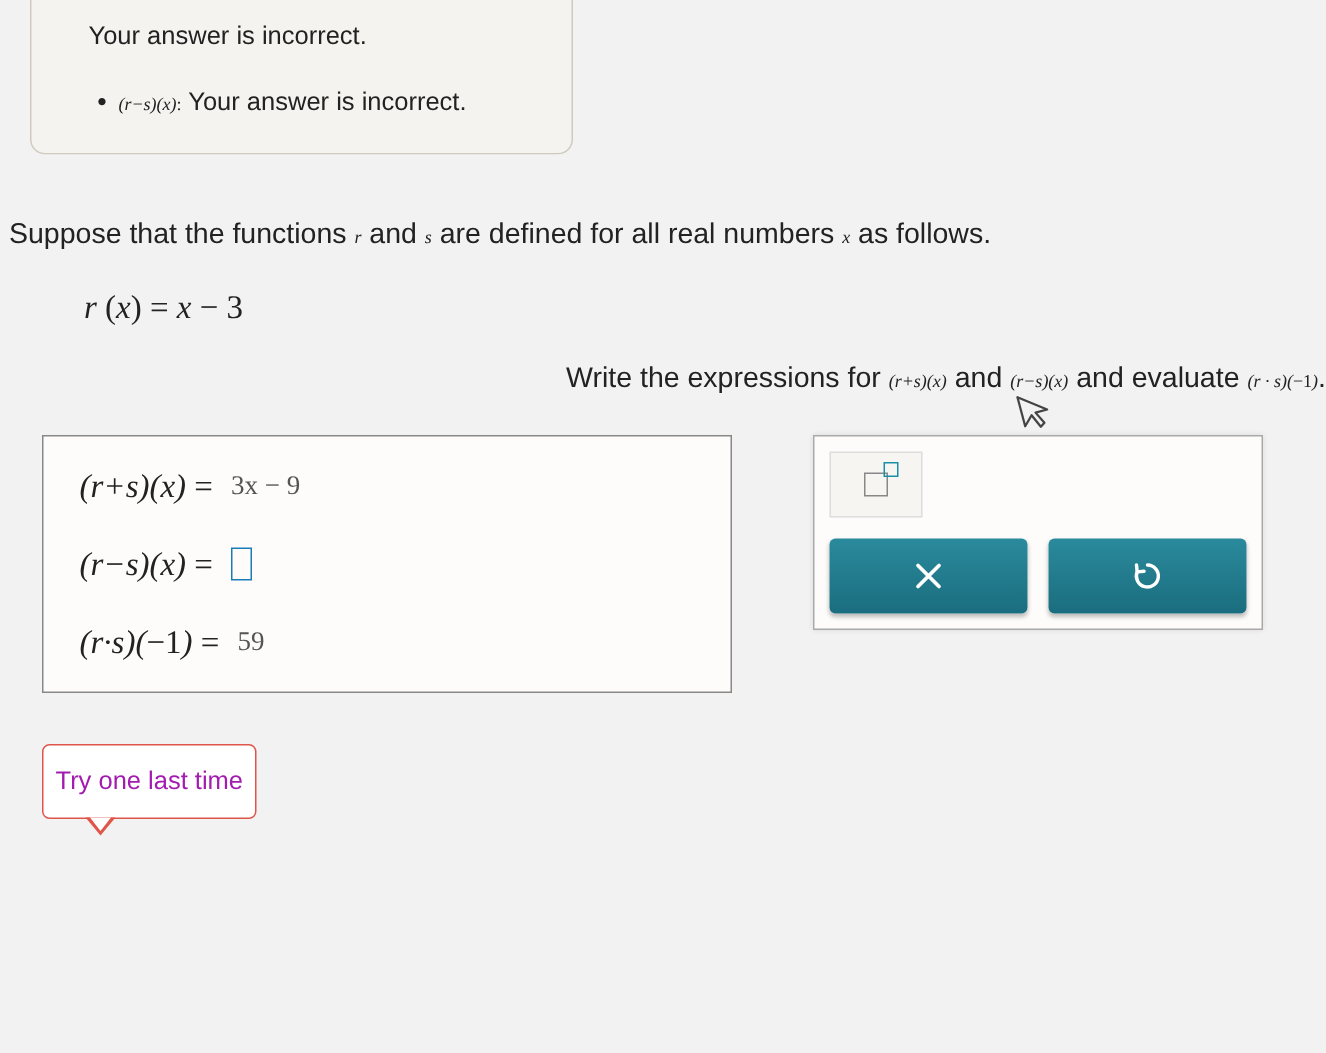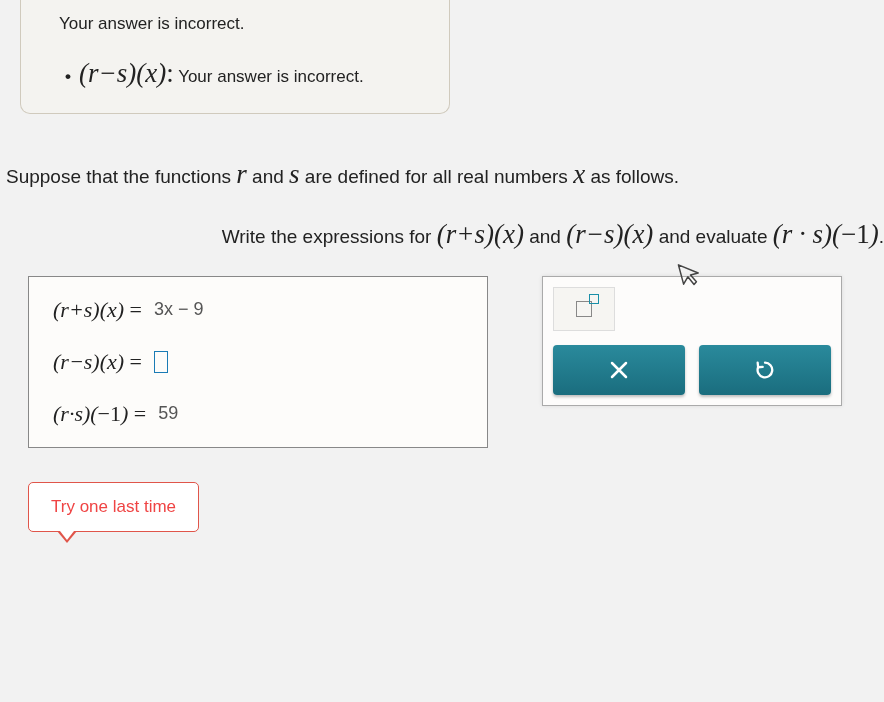--- a/index.html
+++ b/index.html
@@ -10,37 +10,37 @@
       height: 702px;
       position: relative;
       color: #222;
       font-size: 18px;
     }
     .feedback-box {
       border: 1px solid #d0cabd;
       border-top: none;
       border-radius: 0 0 10px 10px;
       margin: 0 3px 0 20px;
-      width: 430px;
+      width: 362px;
       padding: 14px 24px 24px 44px;
       background: #f4f3f0;
     }
     .feedback-title {
       font-size: 17px;
       margin-bottom: 24px;
       margin-left: -6px;
     }
     .feedback-bullet {
       font-size: 17px;
       display: flex;
       align-items: baseline;
       gap: 8px;
     }
     .bullet-dot { font-weight: bold; }
-    .math-i { font-style: italic; font-family: 'Times New Roman', serif; font-size: 27px; }
+    .math-i { font-style: italic; font-family: 'Times New Roman', serif; font-size: 12px; }
     .problem-text {
       margin: 40px 0 0 6px;
       font-size: 19px;
       line-height: 1.5;
     }
     .fn-defs {
       margin: 20px 0 0 56px;
       font-family: 'Times New Roman', serif;
       font-size: 22px;
       font-style: italic;
@@ -66,21 +66,21 @@
       font-size: 22px;
     }
     .answer-row {
       display: flex;
       align-items: center;
       margin-bottom: 26px;
       font-style: italic;
     }
     .answer-row:last-child { margin-bottom: 0; }
     .answer-lhs { display: inline-flex; align-items: center; }
-    .answer-rhs { font-style: normal; margin-left: 12px; color: #555; font-family: Liberation Sans, sans-serif; font-size: 18px; }
+    .answer-rhs { font-style: normal; margin-left: 12px; color: #555; font-family: Liberation Serif, serif; font-size: 18px; }
     .input-placeholder {
       display: inline-block;
       width: 14px;
       height: 22px;
       border: 1.5px solid #1a7bb5;
       margin-left: 12px;
     }
     .toolbox {
       border: 1px solid #aaa;
       background: #fdfcfb;
@@ -124,23 +124,23 @@
       cursor: pointer;
       color: #fff;
       font-size: 22px;
       box-shadow: 0 2px 3px rgba(0,0,0,0.25);
     }
     .try-btn {
       margin: 34px 0 0 28px;
       background: #fff;
       border: 1.5px solid #e0554a;
       border-radius: 5px;
-      padding: 14px 22px;
+      padding: 14px 8px;
       font-size: 17px;
-      color: #ef4444;
+      color: #a21caf;
       position: relative;
       cursor: pointer;
       display: inline-block;
     }
     .try-btn::after {
       content: "";
       position: absolute;
       bottom: -12px;
       left: 28px;
       width: 0; height: 0;
@@ -183,20 +183,21 @@
       <span>Your answer is incorrect.</span>
     </span>
   </div>
 </div>
 
 <div class="problem-text">
   Suppose that the functions <span class="math-i">r</span> and <span class="math-i">s</span> are defined for all real numbers <span class="math-i">x</span> as follows.
 </div>
 
 <div class="fn-defs">
+  <div><span>r</span> <span class="upright">(</span><span>x</span><span class="upright">)</span> <span class="upright">=</span> <span>x</span> <span class="upright">− 3</span></div>
 </div>
 
 <div class="write-text">
   Write the expressions for <span class="math-i">(r+s)(x)</span> and <span class="math-i">(r−s)(x)</span> and evaluate <span class="math-i">(r · s)(<span class="upright">−1</span>)</span>.
 </div>
 
 <div class="main-row">
   <div class="answer-box">
     <div class="answer-row">
       <span class="answer-lhs">(<span>r</span> + <span>s</span>)(<span>x</span>) <span class="upright">&nbsp;=</span></span>

